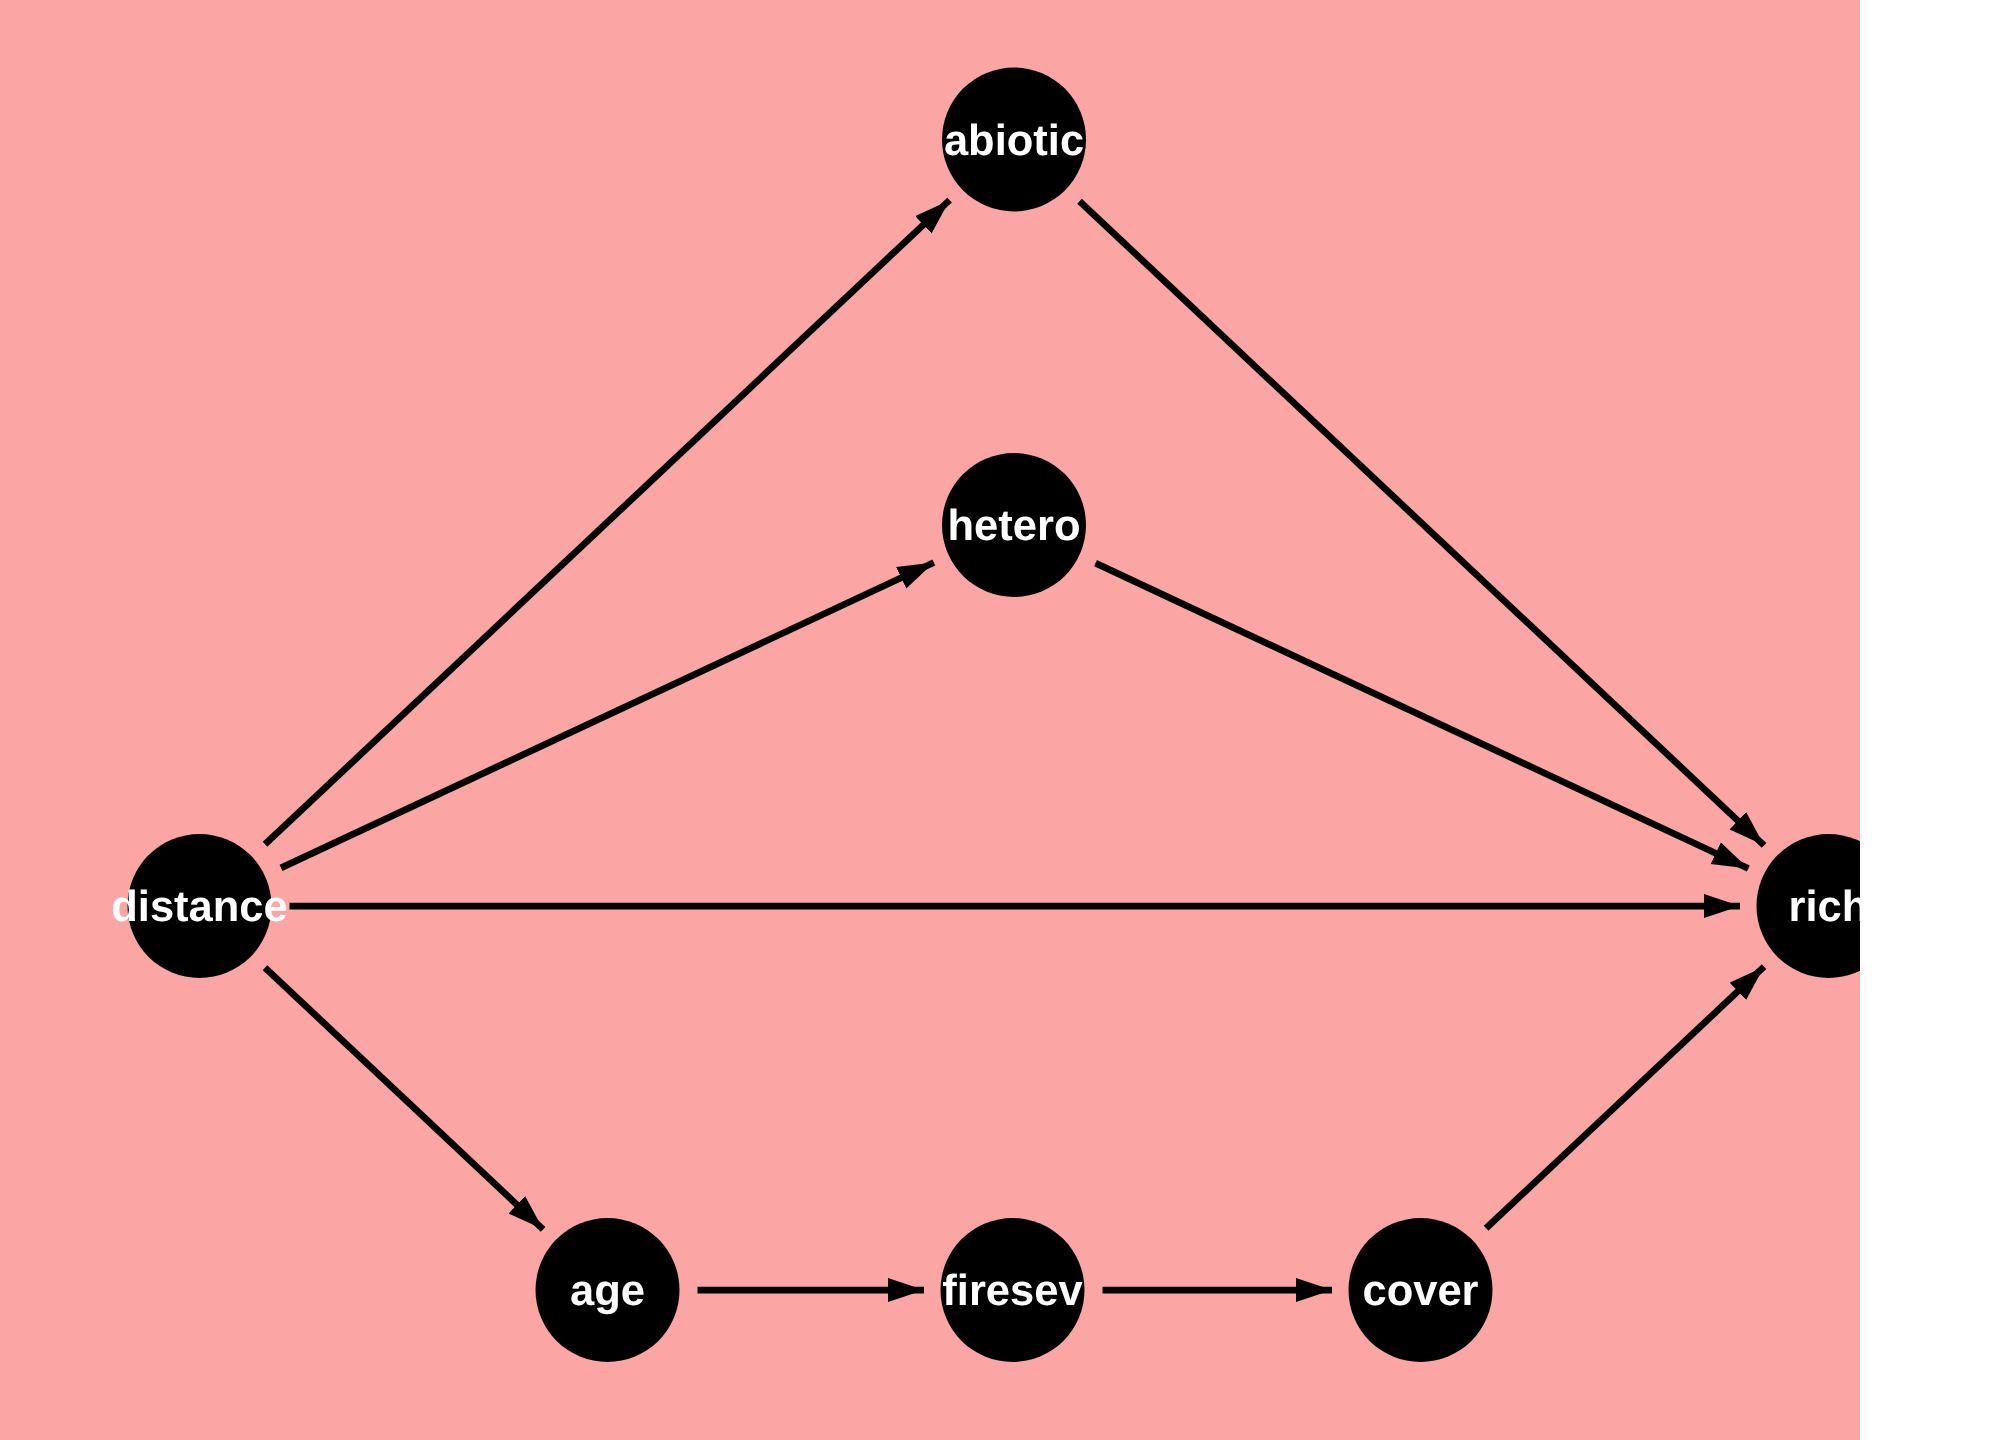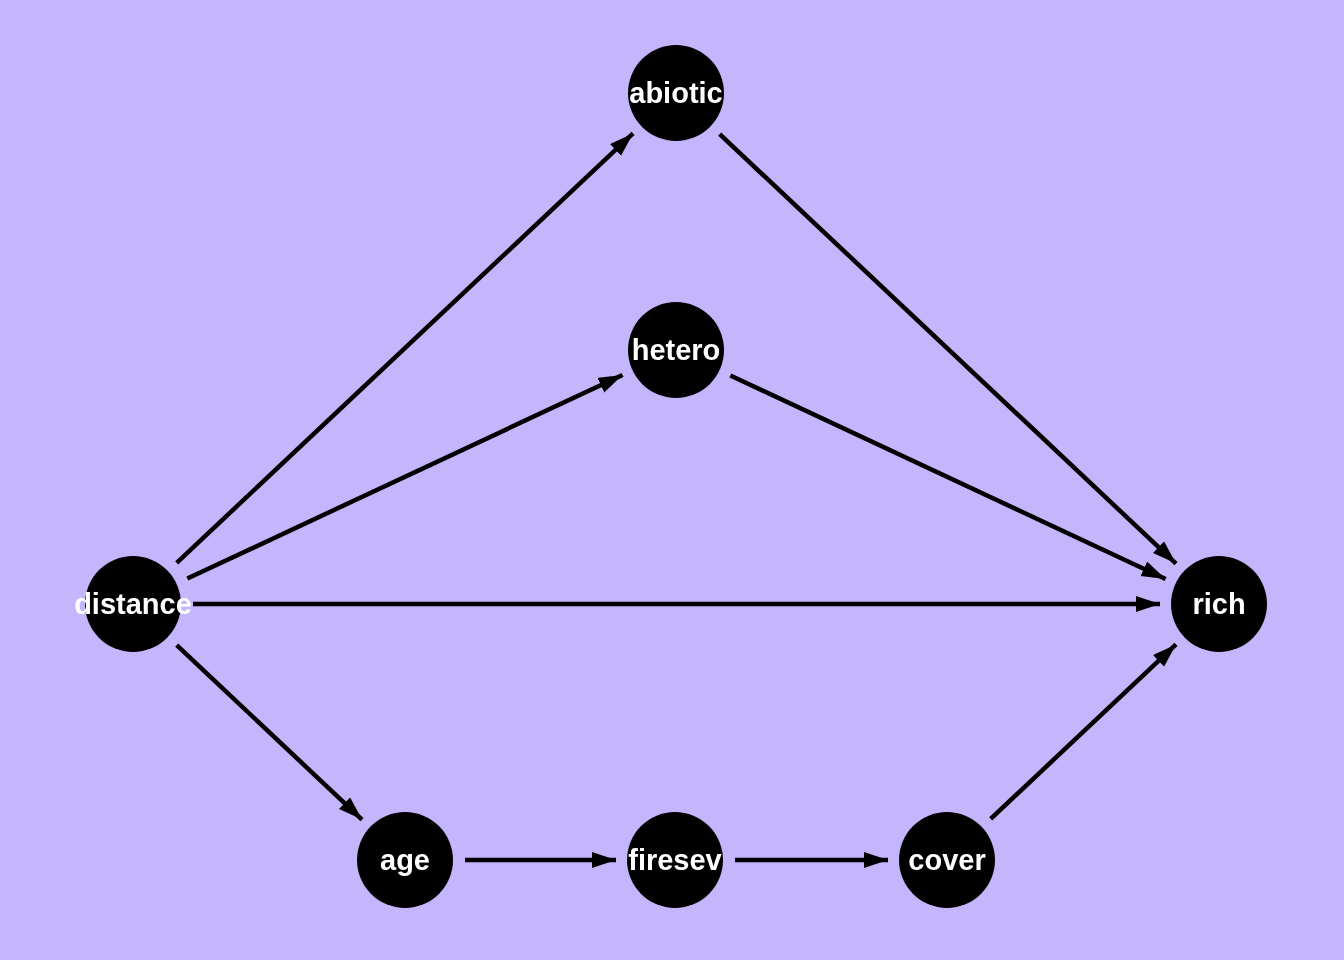--- a/index.html
+++ b/index.html
@@ -2,23 +2,23 @@
 <html><head>
 <meta charset="utf-8">
 <style>
   html, body {
     margin: 0;
     padding: 0;
     background: #ffffff;
   }
   .canvas-wrap {
     position: relative;
-    width: 1344px;
+    width: 1240px;
     height: 960px;
-    background: #c4b5fd;
+    background: #fca5a5;
     overflow: hidden;
     font-family: "Liberation Sans", sans-serif;
   }
   svg { display: block; }
   .node-label {
     font-family: "Liberation Sans", sans-serif;
     font-weight: bold;
   }
 </style>
 </head>

